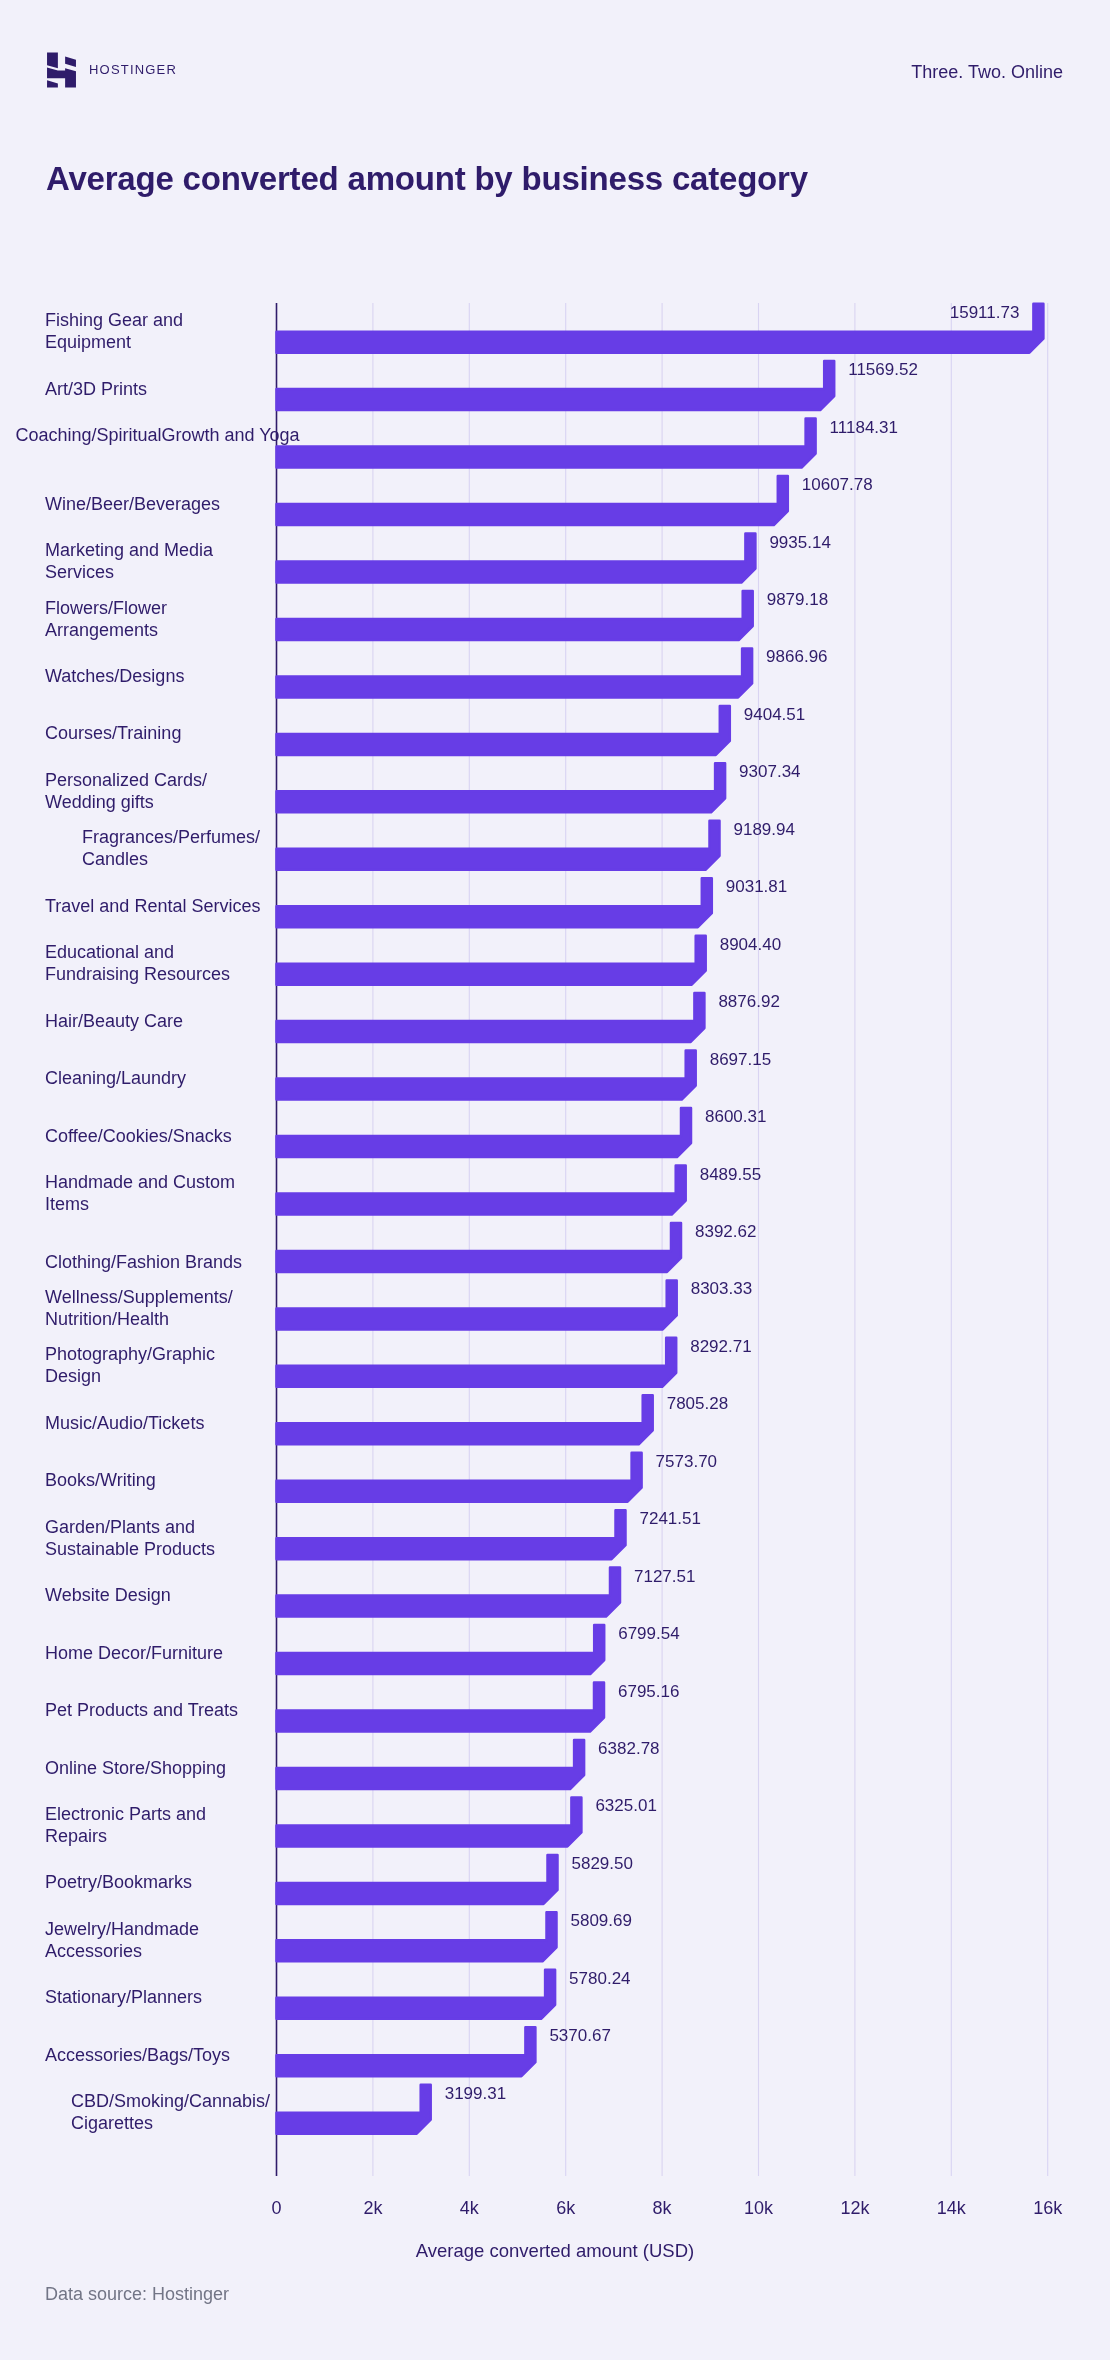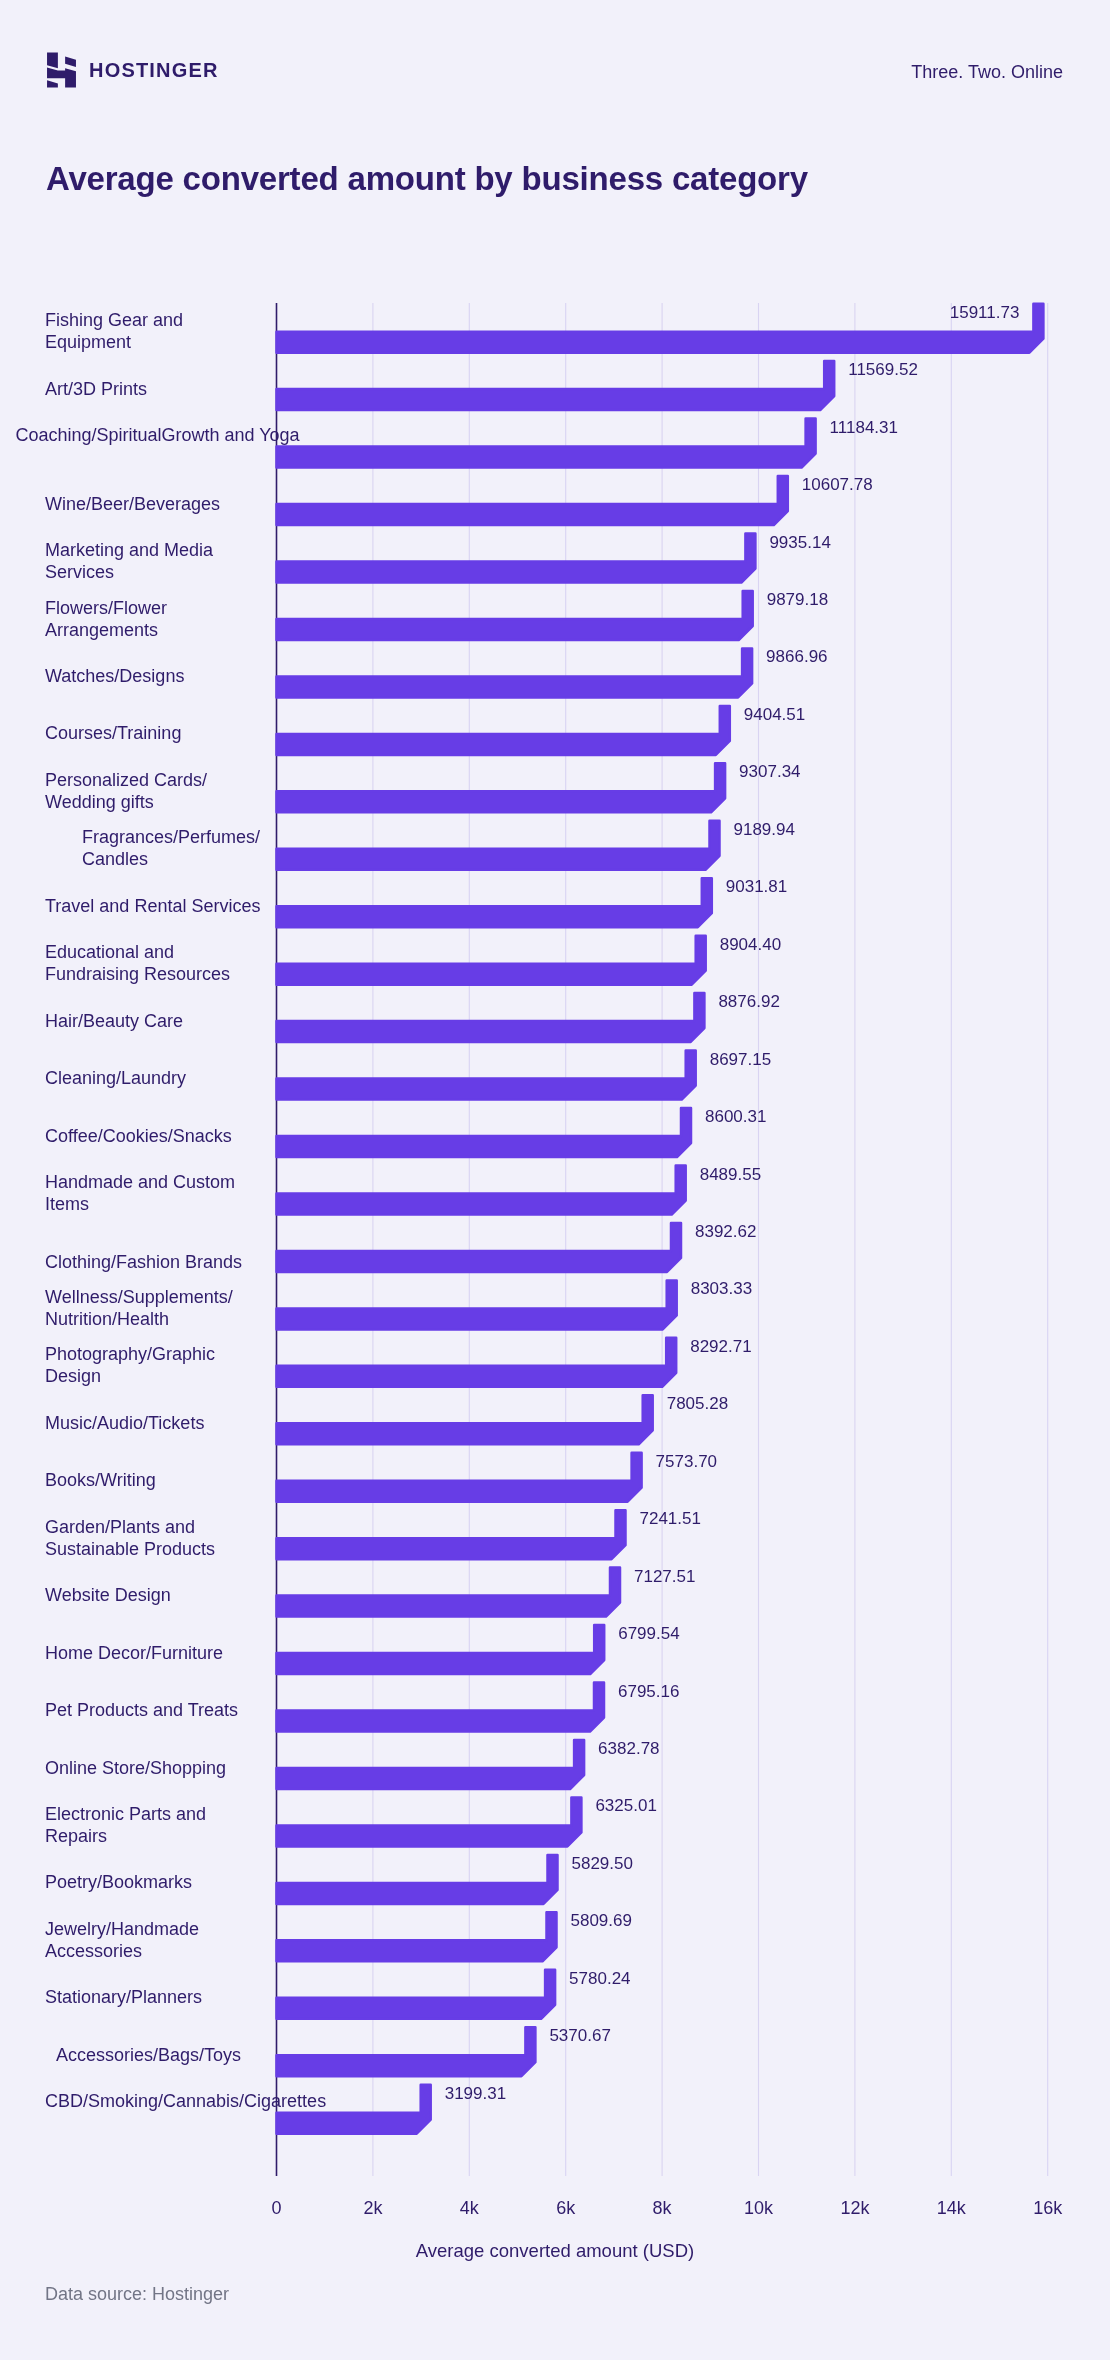--- a/index.html
+++ b/index.html
@@ -8,21 +8,21 @@
     background:#F2F1FA;
     font-family:"Liberation Sans", sans-serif;
     color:#2F1C6A;
   }
   .page{position:absolute;inset:0;}
   
   .header{position:absolute;left:0;top:0;width:1110px;height:110px;}
   .logo{position:absolute;left:46px;top:52px;display:flex;align-items:center;}
   .logo svg{display:block;}
   .brand-text{
-    font-size:20px;font-weight:700;letter-spacing:1.2px;color:#2F1C6A;
+    font-size:13px;font-weight:400;letter-spacing:1.2px;color:#2F1C6A;
     margin-left:12px;line-height:36px;text-align:center;
   }
   .tagline{
     position:absolute;right:47px;top:62px;font-size:18px;font-weight:500;color:#2F1C6A;
   }
   
   .page-title{
     position:absolute;left:46px;top:138px;width:1000px;
     font-size:33px;font-weight:700;color:#2F1C6A;letter-spacing:-0.2px;
   }
@@ -164,24 +164,24 @@
       <div class="cat-label" style="top: 1855.4px; height: 22px; display: flex; flex-direction: column; justify-content: center;">
         <div class="cat-line">Poetry/Bookmarks</div>
       </div>
       <div class="cat-label" style="top: 1901.8px; height: 44px; display: flex; flex-direction: column; justify-content: center;">
         <div class="cat-line">Jewelry/Handmade</div>
         <div class="cat-line">Accessories</div>
       </div>
       <div class="cat-label" style="top: 1970.3px; height: 22px; display: flex; flex-direction: column; justify-content: center;">
         <div class="cat-line">Stationary/Planners</div>
       </div>
-      <div class="cat-label" style="top: 2027.7px; height: 22px; display: flex; flex-direction: column; justify-content: center; margin-left: 11px;">
+      <div class="cat-label" style="top: 2027.7px; height: 22px; display: flex; flex-direction: column; justify-content: center;">
         <div class="cat-line">Accessories/Bags/Toys</div>
       </div>
-      <div class="cat-label" style="top: 2074.2px; height: 44px; display: flex; flex-direction: row; justify-content: flex-start;">
+      <div class="cat-label" style="top: 2074.2px; height: 44px; display: flex; flex-direction: column; justify-content: flex-end; margin-left: 26px;">
         <div class="cat-line">CBD/Smoking/Cannabis/</div>
         <div class="cat-line">Cigarettes</div>
       </div>
       <svg width="1110" height="2360" viewBox="0 0 1110 2360">
         <line x1="276.5" y1="287" x2="276.5" y2="2160" stroke="#2F1C6A" stroke-width="1.6"></line>
         <text x="276.5" y="2198" text-anchor="middle" fill="#2F1C6A" font-size="18" font-family="Liberation Sans, sans-serif">0</text>
         <line x1="372.9" y1="287" x2="372.9" y2="2160" stroke="#D9D4F2" stroke-width="1.1"></line>
         <text x="372.9" y="2198" text-anchor="middle" fill="#2F1C6A" font-size="18" font-family="Liberation Sans, sans-serif">2k</text>
         <line x1="469.3" y1="287" x2="469.3" y2="2160" stroke="#D9D4F2" stroke-width="1.1"></line>
         <text x="469.3" y="2198" text-anchor="middle" fill="#2F1C6A" font-size="18" font-family="Liberation Sans, sans-serif">4k</text>

